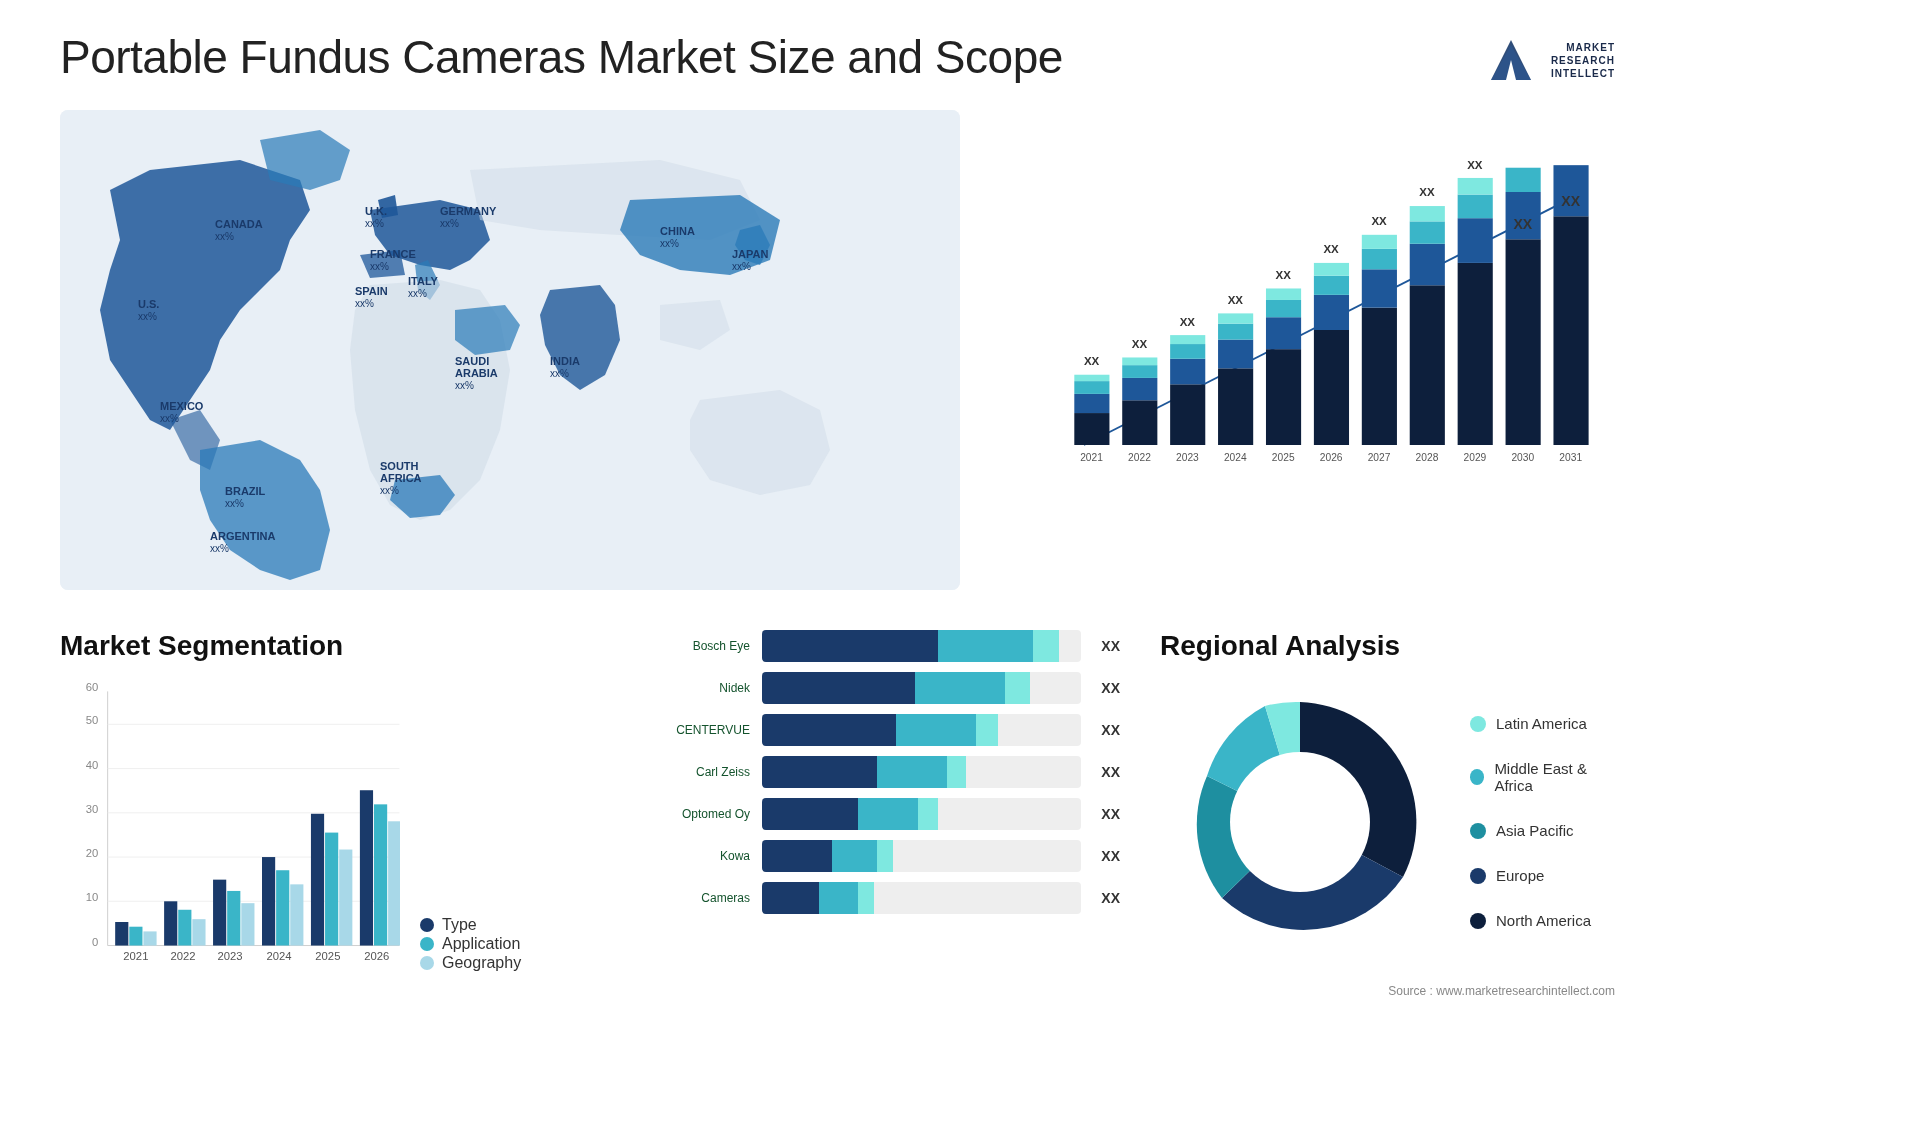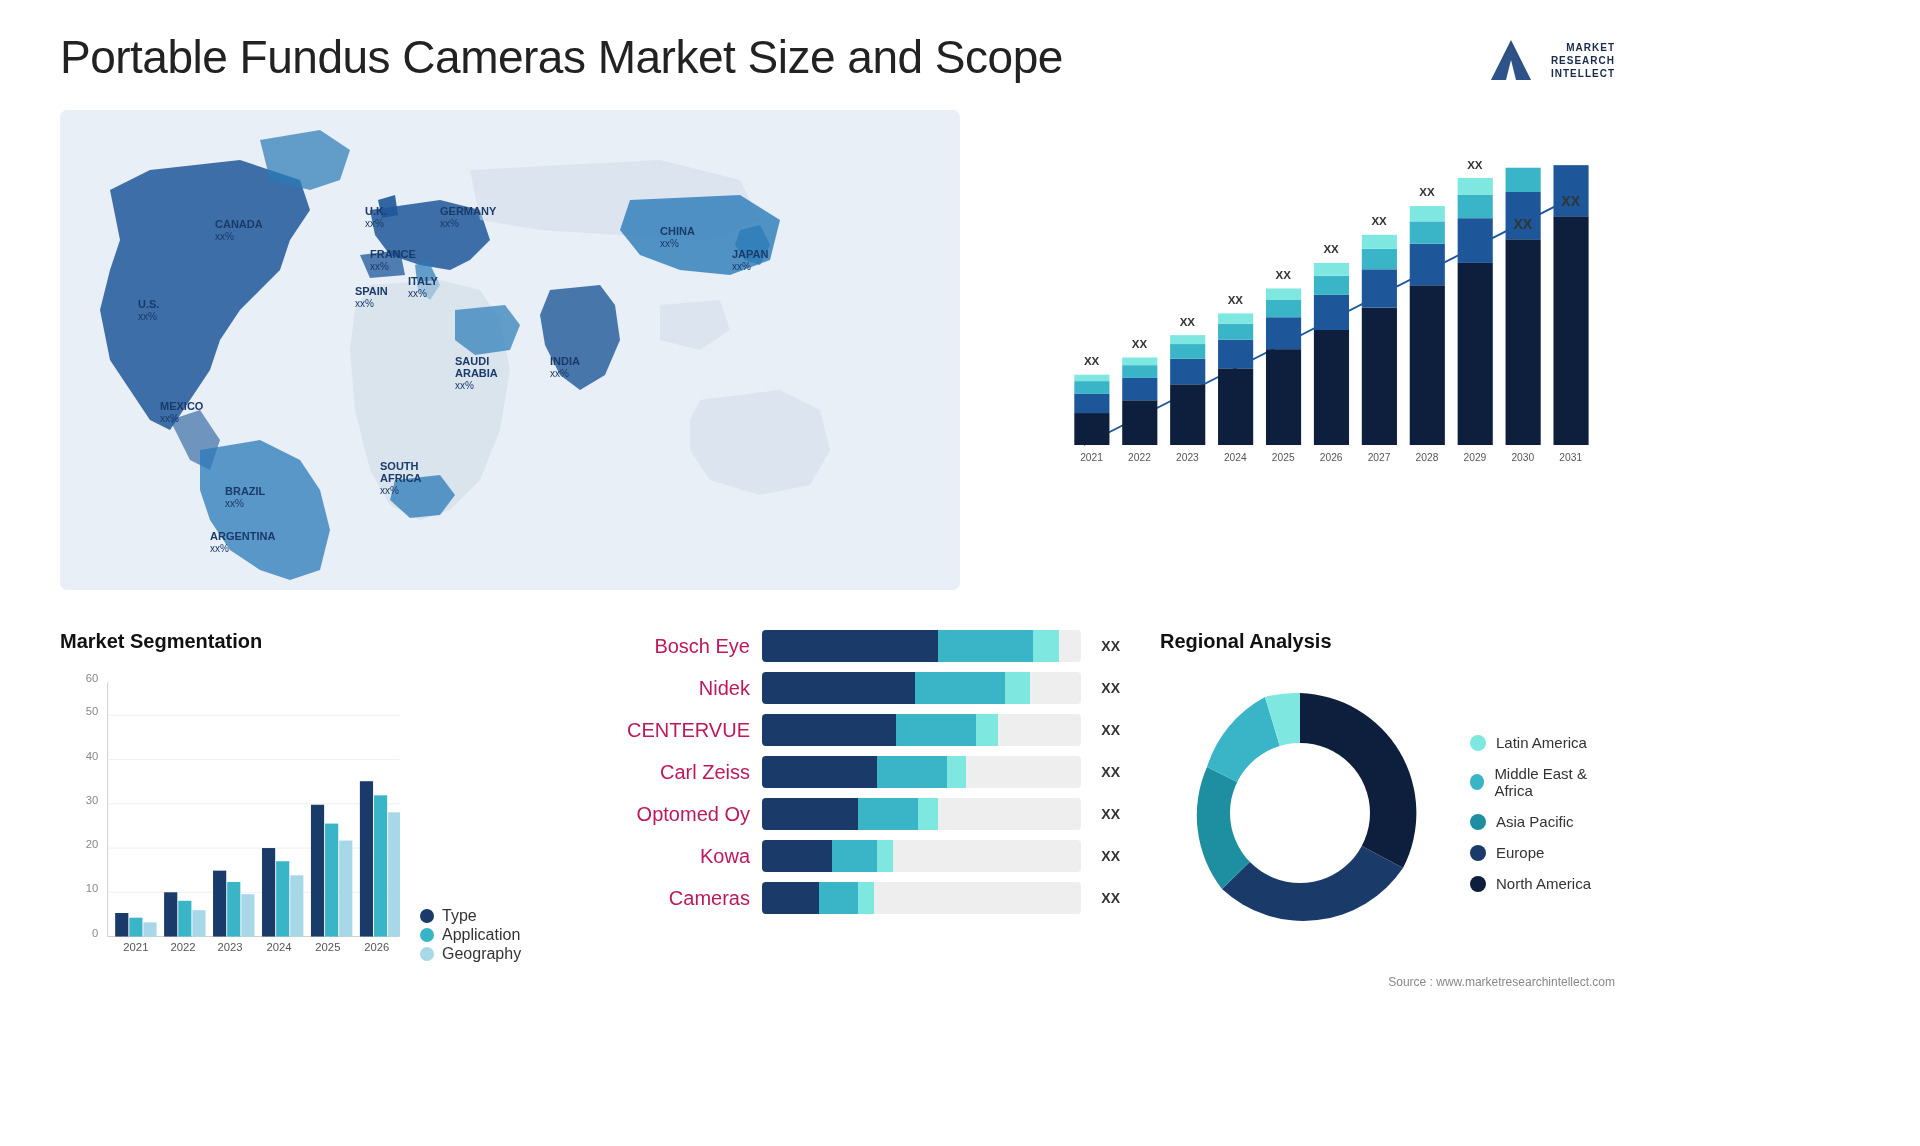--- a/index.html
+++ b/index.html
@@ -69,21 +69,21 @@
     
     .bottom-section {
       display: flex;
       gap: 40px;
       height: 480px;
     }
     .segment-section {
       flex: 0 0 500px;
     }
     .section-title {
-      font-size: 20px;
+      font-size: 28px;
       font-weight: 700;
       color: #111;
       margin-bottom: 20px;
     }
     .segment-chart-area {
       display: flex;
       gap: 20px;
       align-items: flex-end;
     }
     .segment-legend {
@@ -113,22 +113,22 @@
       flex-direction: column;
       gap: 10px;
     }
     .player-row {
       display: flex;
       align-items: center;
       gap: 12px;
     }
     .player-name {
       width: 150px;
-      font-size: 20px;
-      color: #be185d;
+      font-size: 12px;
+      color: #14532d;
       text-align: right;
     }
     .player-bar-wrap {
       flex: 1;
       height: 32px;
       background: #eee;
       border-radius: 4px;
       overflow: hidden;
       position: relative;
     }
@@ -151,21 +151,21 @@
       align-items: center;
       gap: 30px;
     }
     .donut-container {
       width: 280px;
       height: 280px;
     }
     .regional-legend {
       display: flex;
       flex-direction: column;
-      gap: 14px;
+      gap: 28px;
     }
     .regional-legend-item {
       display: flex;
       align-items: center;
       gap: 10px;
       font-size: 15px;
       color: #333;
     }
     .regional-dot {
       width: 16px;

